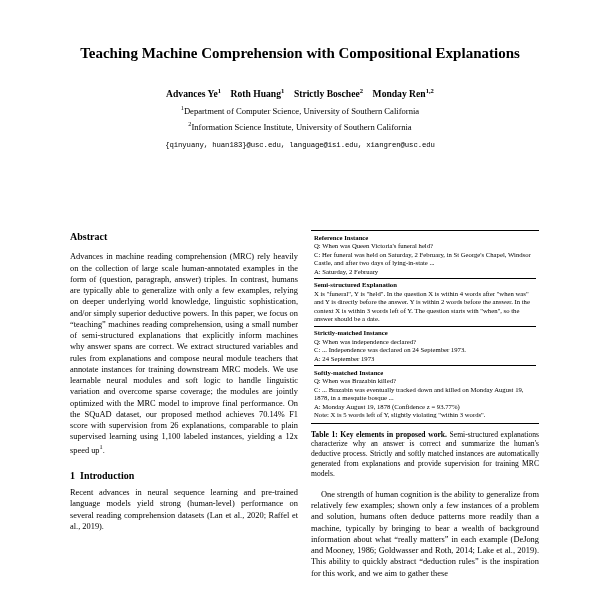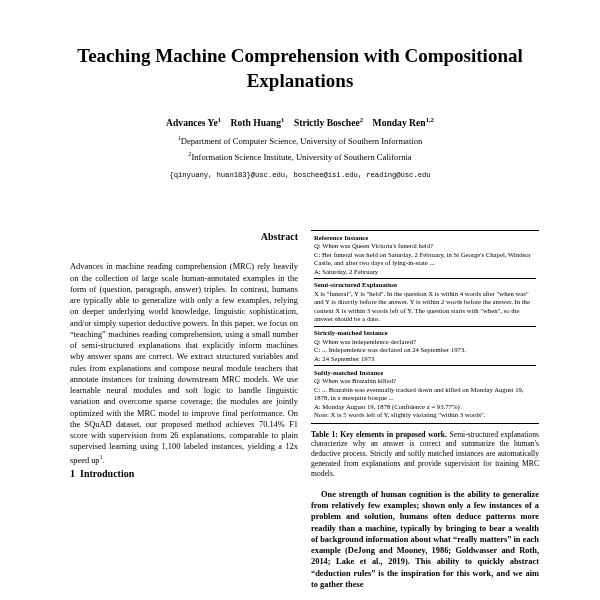--- a/index.html
+++ b/index.html
@@ -16,21 +16,21 @@
   }
   .page {
     position: relative;
     width: 600px;
     height: 600px;
     padding: 0;
     box-sizing: border-box;
   }
   .title {
     text-align: center;
-    font-size: 19px;
+    font-size: 15px;
     font-weight: bold;
     margin: 44px 52px 0 52px;
     line-height: 1.3;
   }
   .authors {
     text-align: center;
     font-size: 9.6px;
     font-weight: bold;
     margin: 22px 40px 0 40px;
     line-height: 1.5;
@@ -68,36 +68,36 @@
     position: absolute;
     top: 0;
     width: 228px;
     font-size: 8.4px;
     line-height: 1.34;
     text-align: justify;
   }
   .col-left { left: 70px; }
   .col-right { left: 311px; }
   .section-head {
-    text-align: right;
+    text-align: left;
     font-size: 10px;
     font-weight: bold;
-    margin: 0 0 18px 0;
+    margin: 0 0 8px 0;
   }
   .sec-num-head {
     font-size: 10px;
     font-weight: bold;
-    margin: 1px 0 5px 0;
+    margin: 13px 0 5px 0;
     text-align: left;
   }
   p {
     margin: 0;
     text-indent: 0;
   }
-  .indent { text-indent: 10px; font-weight: bold; }
+  .indent { text-indent: 10px; }
   .tablebox {
     border-top: 0.9px solid #000;
     border-bottom: 0.9px solid #000;
     padding: 2.5px 3px 3px 3px;
     font-size: 6.7px;
     line-height: 1.27;
     text-align: left;
   }
   .tablebox .rowline {
     border-top: 0.6px solid #000;
@@ -125,37 +125,38 @@
   <div class="title">Teaching Machine Comprehension with Compositional Explanations</div>
 
   <div class="authors">
     <span>Advances Ye</span><span class="sup">1</span>&nbsp;&nbsp;&nbsp;
     <span>Roth Huang</span><span class="sup">1</span>&nbsp;&nbsp;&nbsp;
     <span>Strictly Boschee</span><span class="sup">2</span>&nbsp;&nbsp;&nbsp;
     <span>Monday Ren</span><span class="sup">1,2</span>
   </div>
 
   <div class="affil">
-    <span class="sup">1</span><span>Department of Computer Science, University of Southern Information</span>
+    <span class="sup">1</span><span>Department of Computer Science, University of Southern California</span>
   </div>
   <div class="affil">
     <span class="sup">2</span><span>Information Science Institute, University of Southern California</span>
   </div>
 
-  <div class="emails">{qinyuany, huan183}@usc.edu, boschee@isi.edu, reading@usc.edu</div>
+  <div class="emails">{qinyuany, huan183}@usc.edu, language@isi.edu, xiangren@usc.edu</div>
 
   <div class="columns">
 
     <div class="col col-left">
       <div class="section-head">Abstract</div>
       <p><span>Advances in machine reading comprehension (MRC) rely heavily on the collection of large scale human-annotated examples in the form of (question, paragraph, answer) triples. In contrast, humans are typically able to generalize with only a few examples, relying on deeper underlying world knowledge, linguistic sophistication, and/or simply superior deductive powers. In this paper, we focus on “teaching” machines reading comprehension, using a small number of semi-structured explanations that explicitly inform machines why answer spans are correct. We extract structured variables and rules from explanations and compose neural module teachers that annotate instances for training downstream MRC models. We use learnable neural modules and soft logic to handle linguistic variation and overcome sparse coverage; the modules are jointly optimized with the MRC model to improve final performance. On the SQuAD dataset, our proposed method achieves 70.14% F1 score with supervision from 26 explanations, comparable to plain supervised learning using 1,100 labeled instances, yielding a 12x speed up</span><span class="sup">1</span><span>.</span></p>
 
       <div class="sec-num-head">
         <span>1</span>&nbsp;&nbsp;<span>Introduction</span>
       </div>
+      <p>Recent advances in neural sequence learning and pre-trained language models yield strong (human-level) performance on several reading comprehension datasets (Lan et al., 2020; Raffel et al., 2019).</p>
     </div>
 
     <div class="col col-right">
       <div class="tablebox">
         <div>
           <span class="hdr ln">Reference Instance</span>
           <span class="ln">Q: When was Queen Victoria's funeral held?</span>
           <span class="ln">C: Her funeral was held on Saturday, 2 February, in St George's Chapel, Windsor Castle, and after two days of lying-in-state ...</span>
           <span class="ln">A: Saturday, 2 February</span>
         </div>

